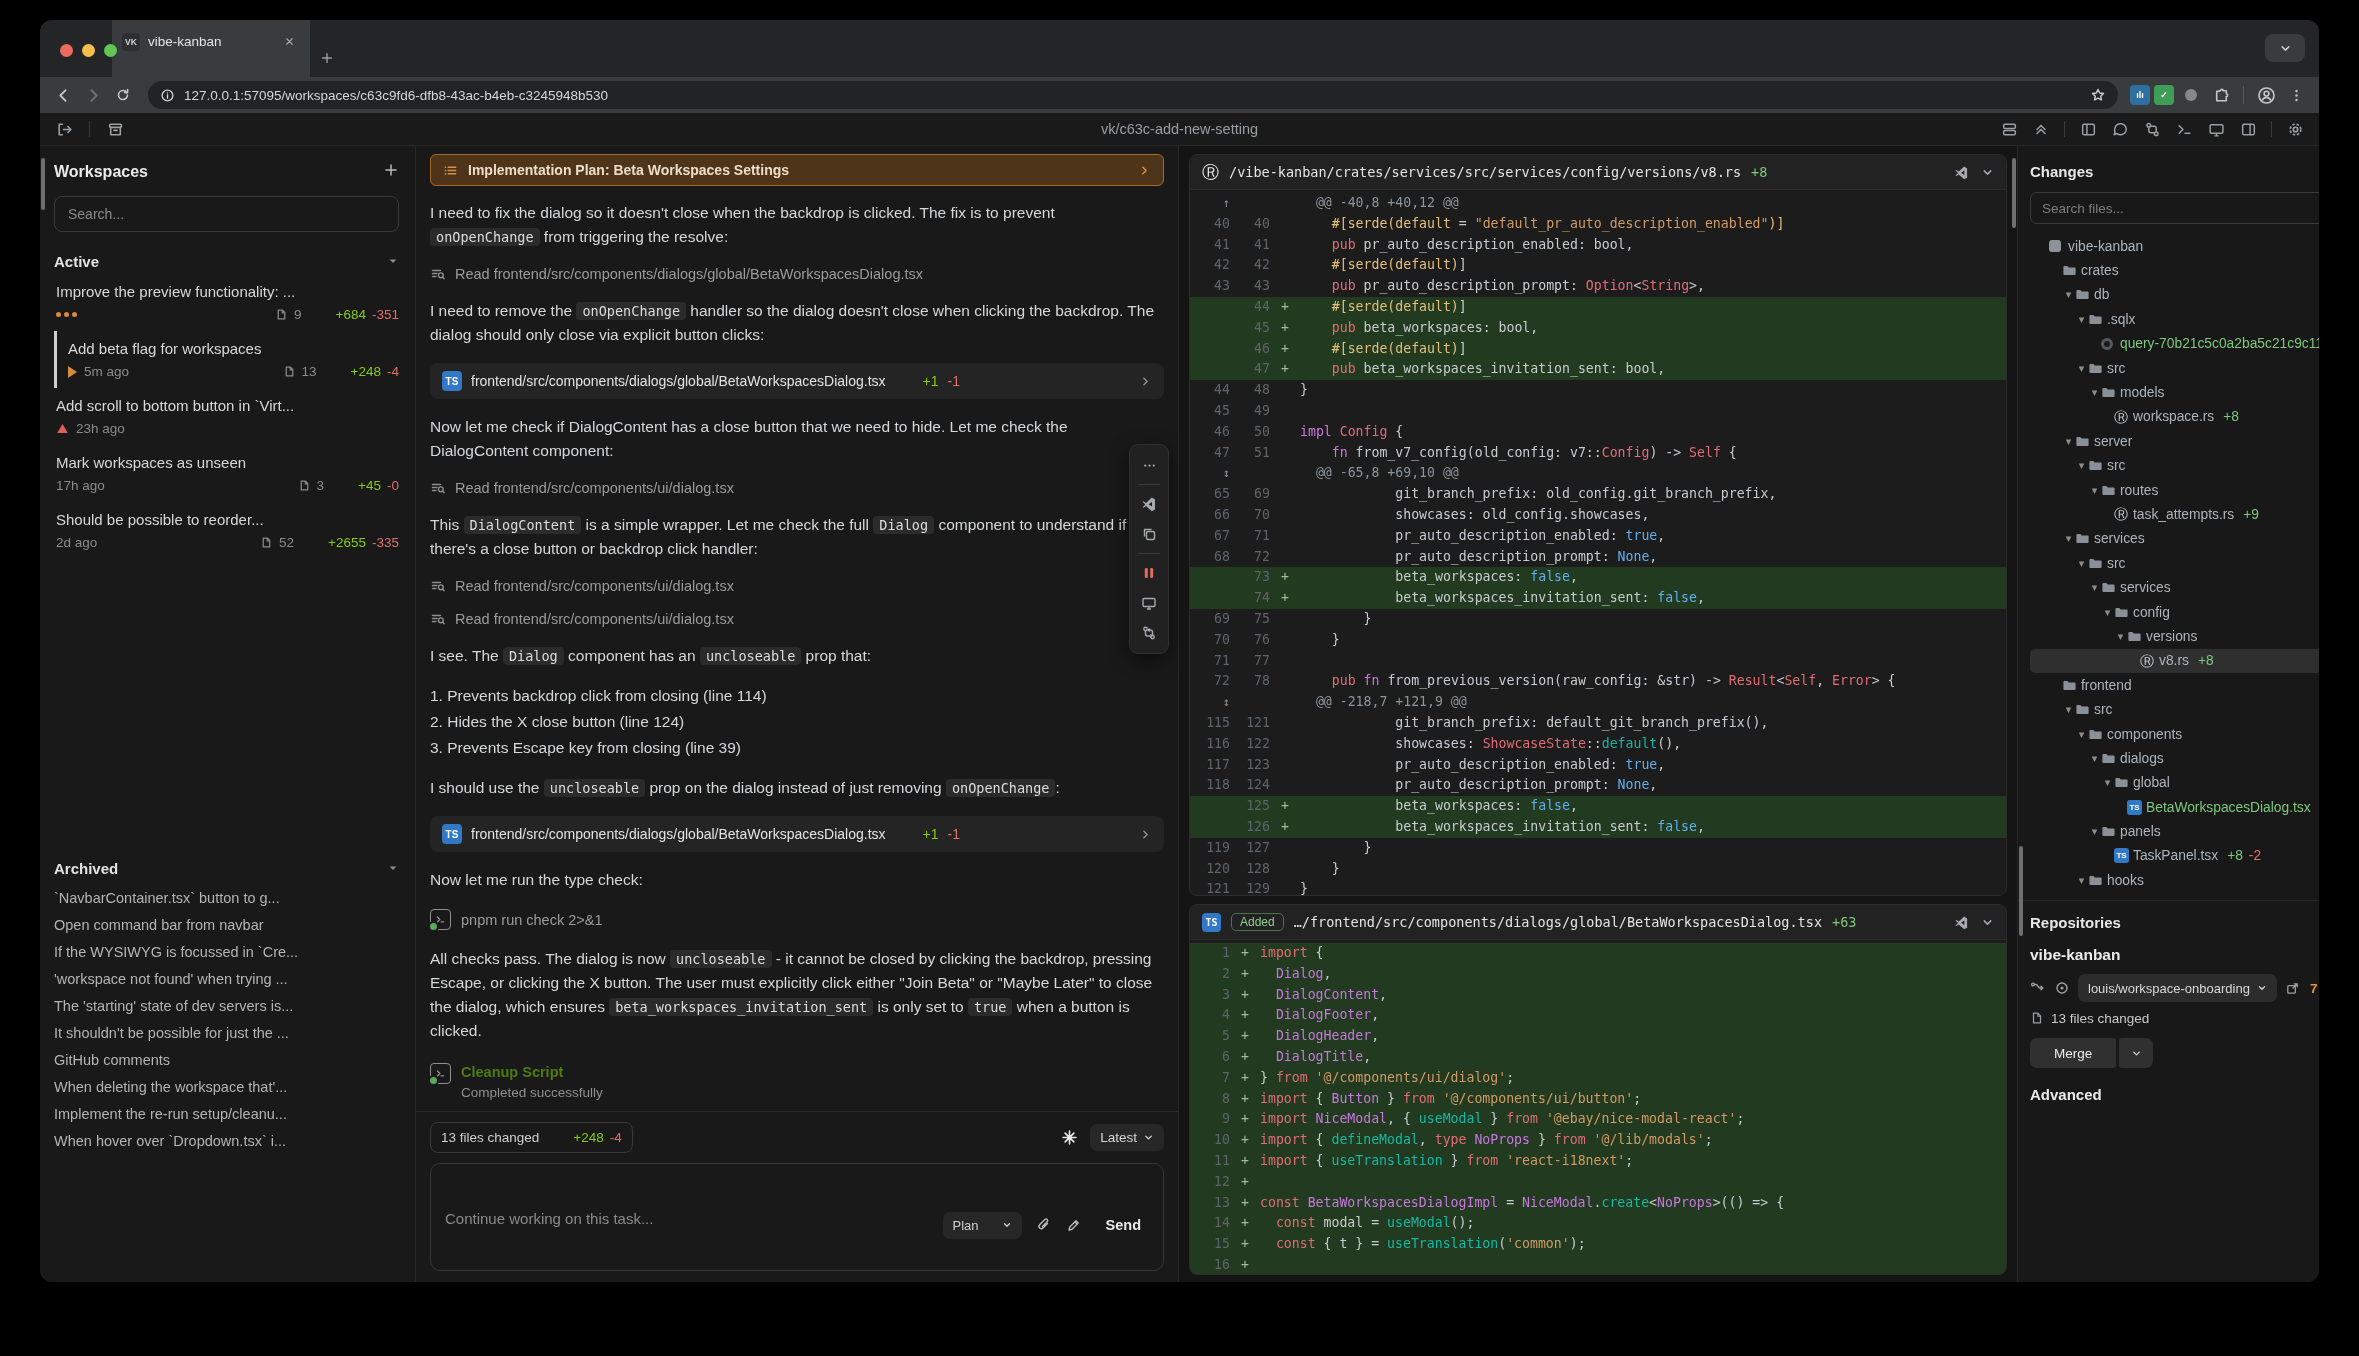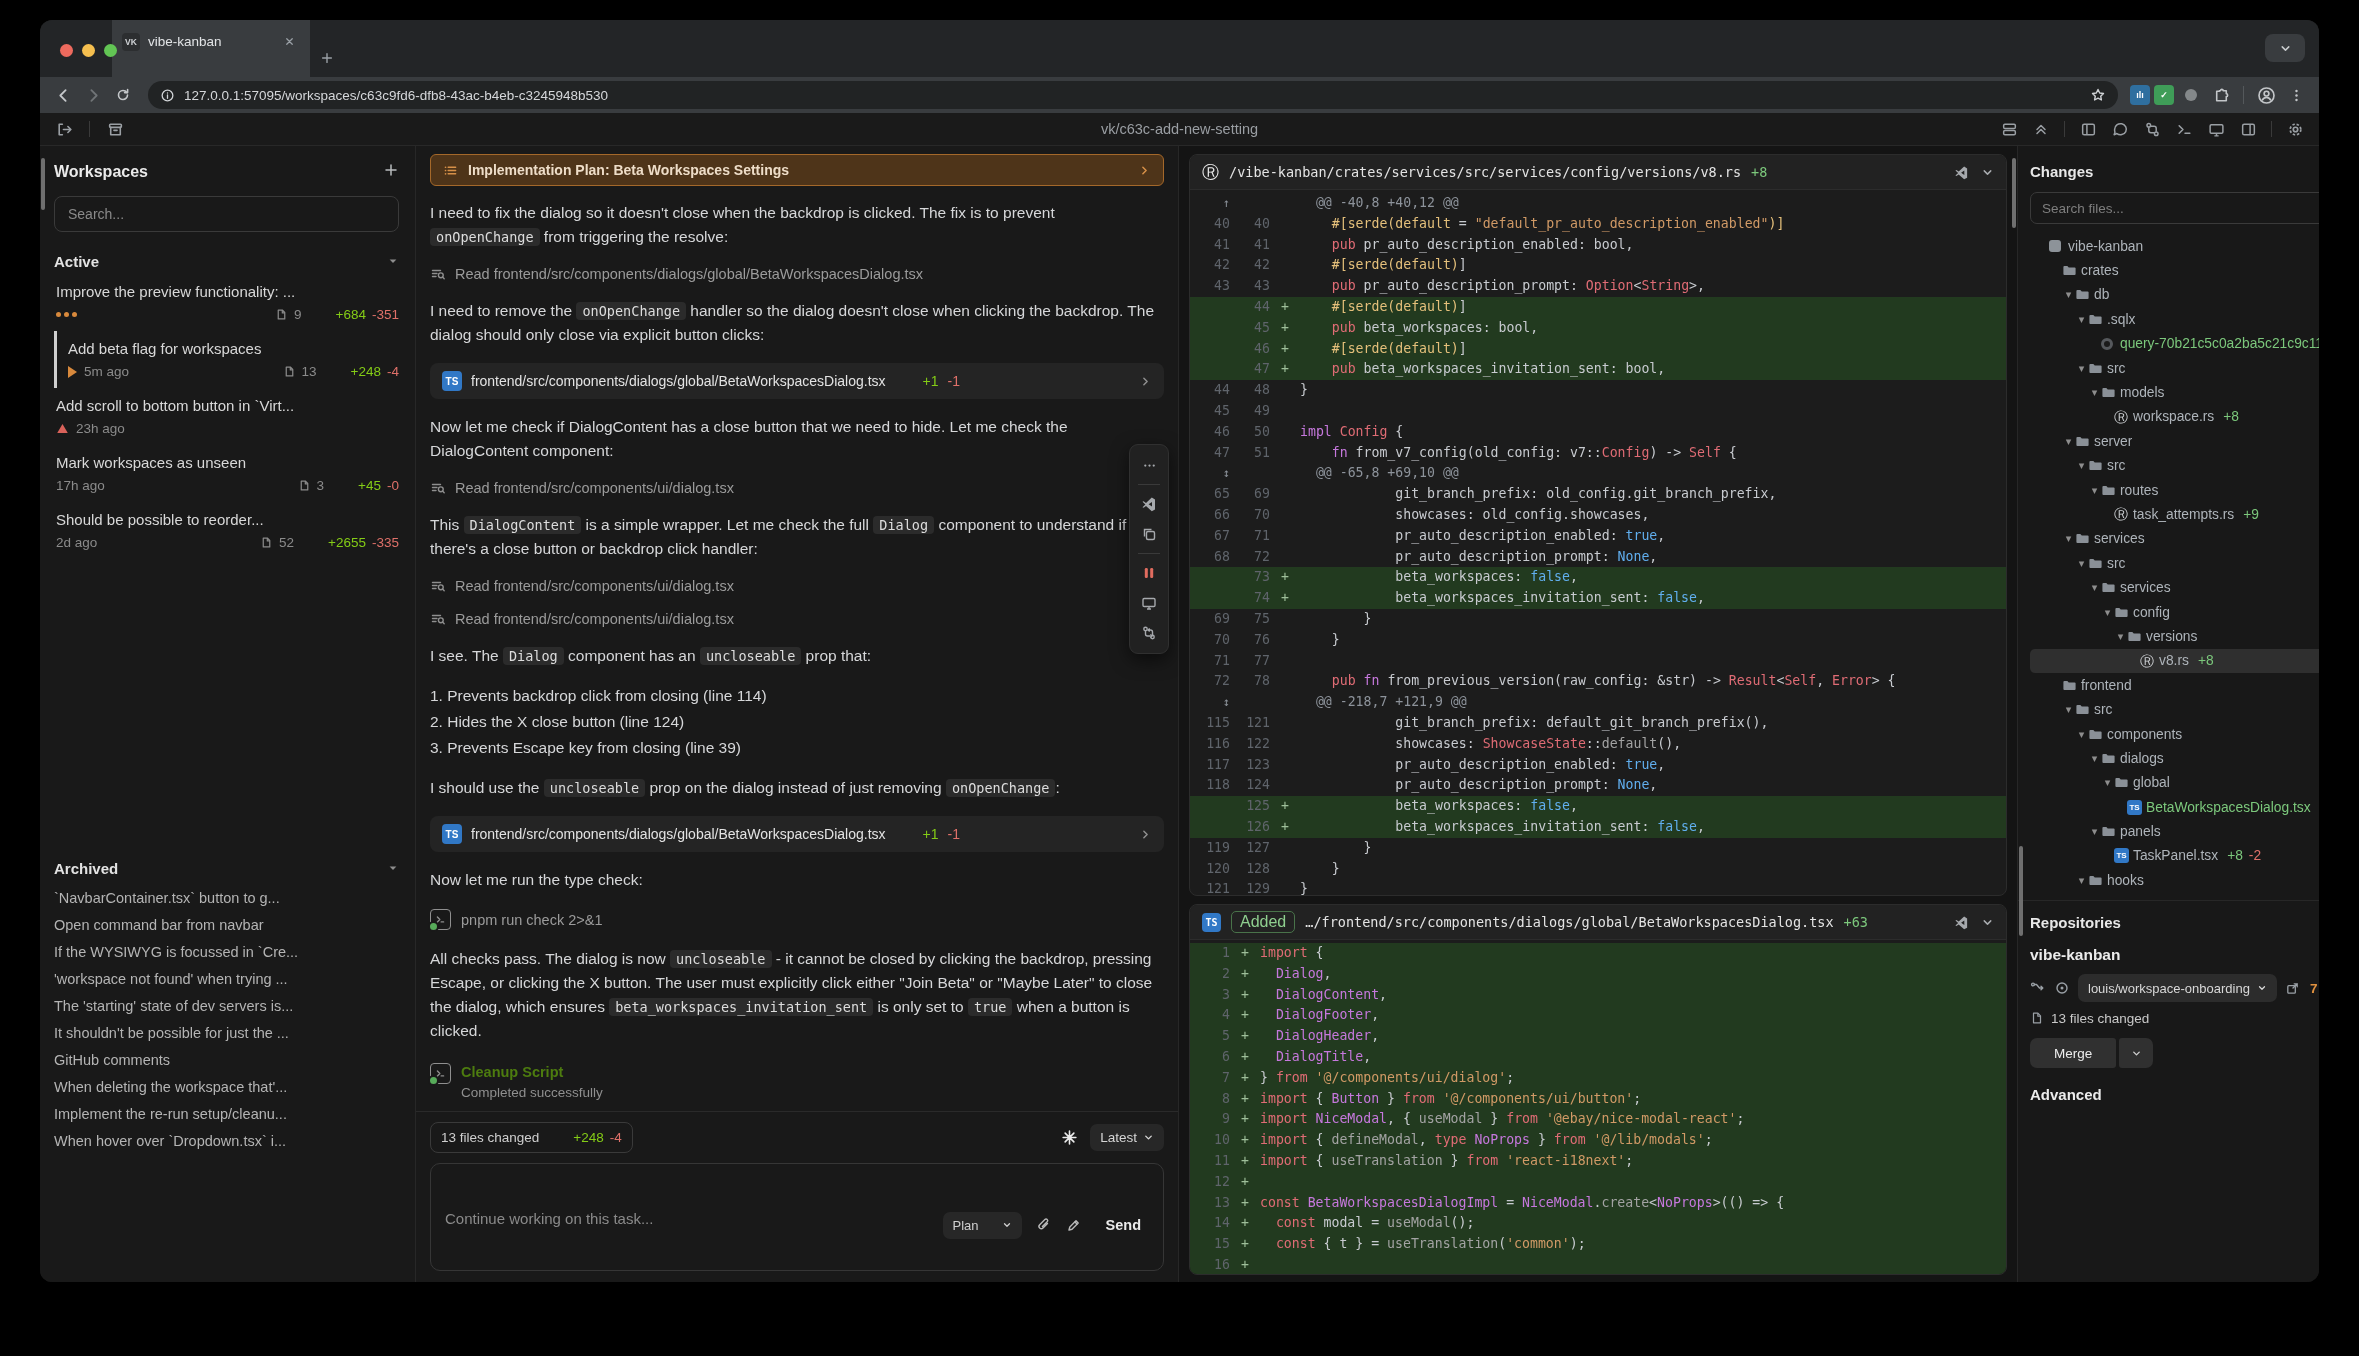--- a/index.html
+++ b/index.html
@@ -113,31 +113,31 @@
   .send{margin-left:auto;color:#ebebeb;font-size:14.5px;font-weight:600;cursor:pointer;padding:5px 10px;border-radius:6px;}
   
   .diffcard{background:#1c1c1c;border:1px solid #2c2c2c;border-radius:8px;overflow:hidden;display:flex;flex-direction:column;}
   #diff1{height:740px;flex:none;}
   #diff2{flex:1;}
   .dhead{height:34px;flex:none;background:#222222;border-bottom:1px solid #2c2c2c;display:flex;align-items:center;gap:10px;
     padding:0 12px;font-family:"DejaVu Sans Mono",monospace;font-size:13.5px;color:#e4e4e4;}
   .rusty{font-size:17px;color:#ececec;line-height:1;font-family:"DejaVu Sans",sans-serif;}
   .dadd{color:#7cc87c;}
   .dhr{margin-left:auto;display:flex;align-items:center;gap:12px;color:#a6a9ad;}
-  .badge-added{border:1px solid #49734a;color:#8fcf8f;border-radius:5px;padding:1px 8px;font-size:16px;font-family:"Liberation Sans",sans-serif;text-align:right;}
+  .badge-added{border:1px solid #49734a;color:#8fcf8f;border-radius:5px;padding:1px 8px;font-size:12px;font-family:"Liberation Sans",sans-serif;text-align:right;}
   .dbody{flex:1;overflow:hidden;padding-top:3px;}
   .dl{display:flex;height:20.8px;line-height:20.8px;font-family:"DejaVu Sans Mono",monospace;font-size:13.2px;
     color:#c8cbd0;white-space:pre;}
   .dl .no{width:40px;flex:none;text-align:right;color:#5f646b;}
   .dl .mk{width:30px;flex:none;text-align:center;color:#9fbf9a;}
   .dl.add{background:#223a1f;}
   .dl.hunk{color:#8d939b;}
   .dl.hunk .no{color:#8d939b;font-size:12px;}
   .tk-s{color:#d19a66;}.tk-a{color:#e5c07b;}.tk-k{color:#e06c75;}.tk-k2{color:#c678dd;}
-  .tk-b{color:#61afef;}.tk-f{color:#a3a3a3;}.tk-T{color:#c678dd;}.tk-Tr{color:#e06c75;}.tk-p{color:#c8cbd0;}
+  .tk-b{color:#61afef;}.tk-f{color:#14b8a6;}.tk-T{color:#c678dd;}.tk-Tr{color:#e06c75;}.tk-p{color:#c8cbd0;}
   
   .ch-head{display:flex;align-items:center;justify-content:space-between;height:30px;color:#e8e8e8;font-weight:700;font-size:15px;}
   .ch-search{display:flex;align-items:center;gap:8px;margin:6px 0 10px;}
   .ch-input{flex:1;border:1px solid #3a3a3a;border-radius:7px;height:30px;display:flex;align-items:center;padding:0 9px;gap:6px;}
   .ch-input input{background:transparent;border:none;outline:none;color:#cfcfcf;font-size:13.5px;width:100%;font-family:inherit;}
   .ch-input input::placeholder{color:#7e7e7e;}
   .tree{height:662px;overflow:hidden;}
   .trow{display:flex;align-items:center;height:24.4px;font-size:13.8px;color:#aeb4ba;border-radius:5px;cursor:pointer;}
   .trow.sel{background:#2f2f2f;}
   .trow .tchv{width:13px;flex:none;color:#8d8d8d;font-size:11px;text-align:center;}

